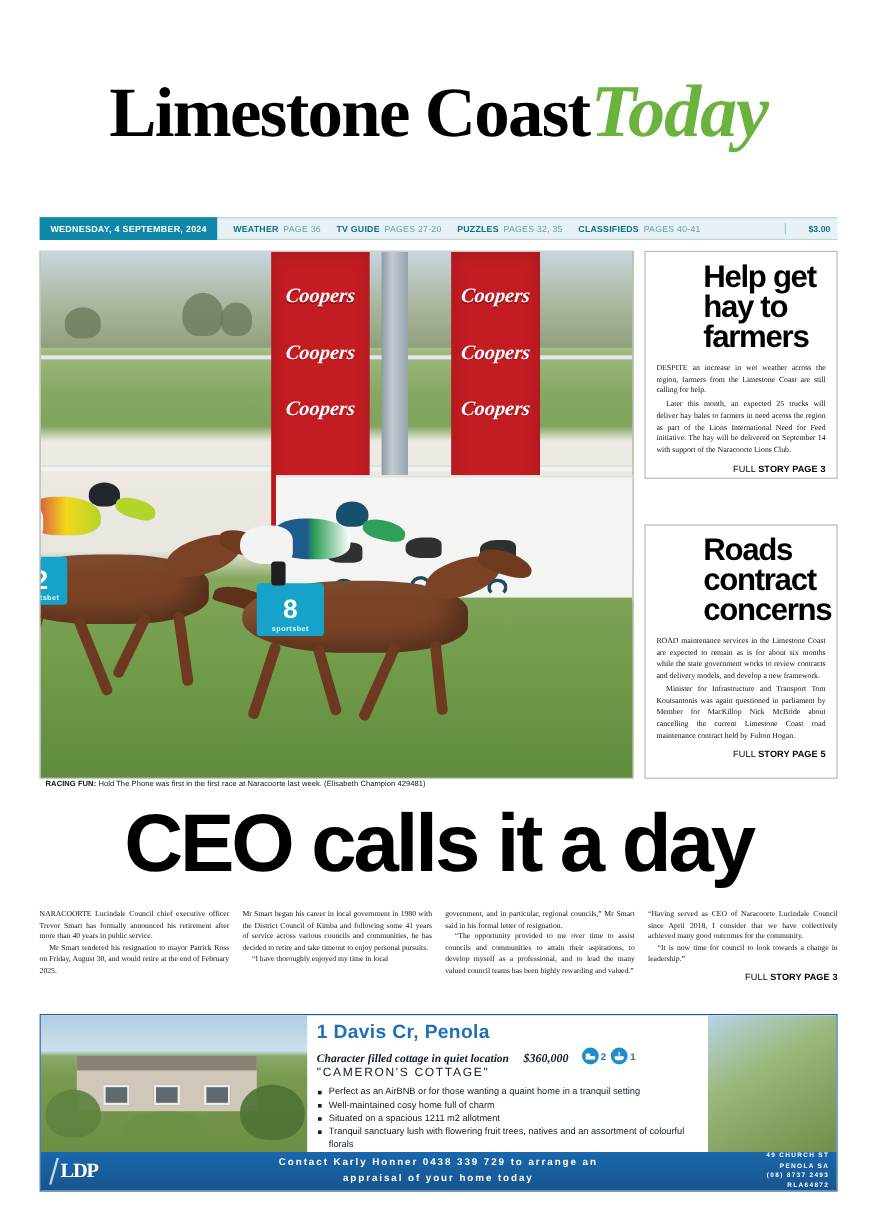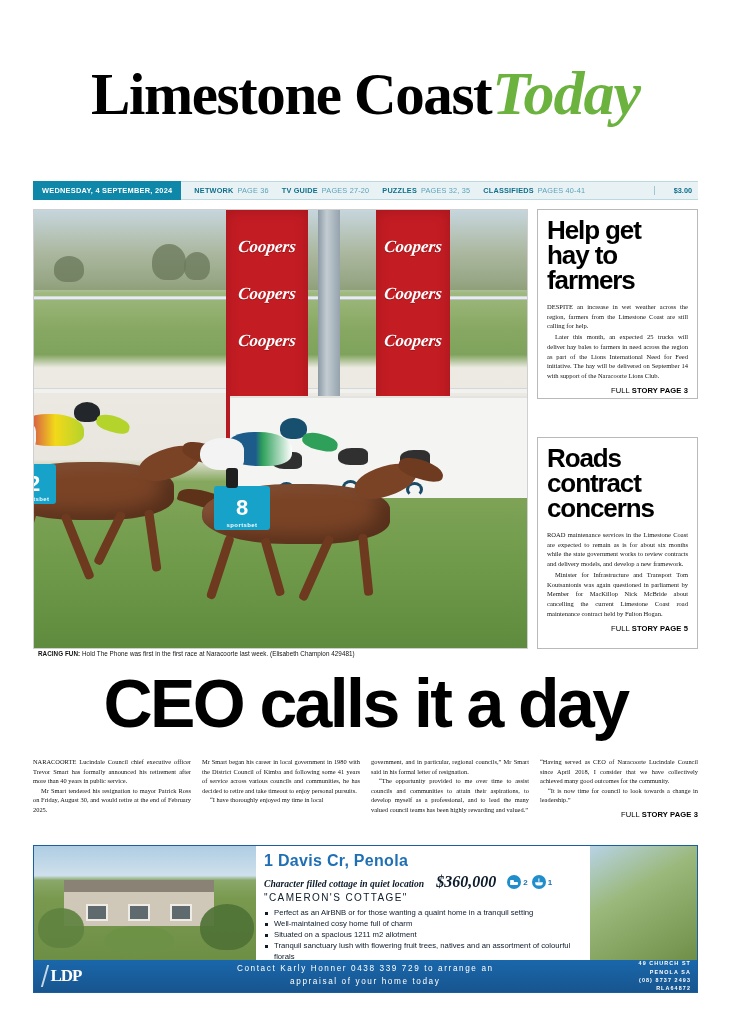--- a/index.html
+++ b/index.html
@@ -174,20 +174,21 @@
   .rail-item {
     position: absolute; left: 537px; width: 161px;
     border: 1px solid #b9b9b9; background: #fff; padding: 8px 9px 7px 9px;
   }
   .rail-1 { top: 209px; height: 190px; }
   .rail-2 { top: 437px; height: 212px; }
   .rail-item h3 {
     font-family:"Liberation Sans", sans-serif; font-weight: 700;
     font-size: 26px; line-height: .96; letter-spacing: -1.1px; color: #000;
     margin-bottom: 9px;
+    margin-left: 39px;
   }
   .rail-item p {
     font-family:"Liberation Serif", serif; font-size: 6.5px; line-height: 1.5;
     text-align: justify; color: #111;
   }
   .rail-item p + p { text-indent: 8px; margin-top: 1px; }
   .rail-item .refer {
     text-align: right; font-family:"Liberation Sans", sans-serif;
     font-size: 7.6px; font-weight: 700; margin-top: 5px; color: #000; letter-spacing:.1px;
   }
@@ -250,21 +251,21 @@
     font-family:"Liberation Sans", sans-serif; font-weight: 700; font-size: 16px;
     color: #1f6fb5; letter-spacing: .3px;
   }
   .ad-line2 { display: flex; align-items: baseline; margin-top: 3px; }
   .ad-sub {
     font-family:"Liberation Serif", serif; font-style: italic; font-weight: 700;
     font-size: 9.6px; color: #0d1b2a;
   }
   .ad-price {
     font-family:"Liberation Serif", serif; font-style: italic; font-weight: 700;
-    font-size: 16px; color: #0d1b2a; margin-left: 12px;
+    font-size: 10px; color: #0d1b2a; margin-left: 12px;
   }
   .ad-icons { display: flex; align-items: center; margin-left: 11px; gap: 4px; }
   .ad-ico { display: flex; align-items: center; gap: 2px; }
   .ico-circ {
     width: 14px; height: 14px; border-radius: 50%; background: #1f8ecb;
     display: flex; align-items: center; justify-content: center;
   }
   .ico-circ svg { display: block; }
   .ad-ico .cnt { font-size: 8px; color: #1f6fb5; font-weight: 700; }
   .ad-quote {
@@ -308,41 +309,41 @@
     margin-left: 6px; letter-spacing: .1px;
   }
   .brand-wrap { display:flex; flex-direction: column; }
   .brand-tags { display: flex; gap: 3px; margin-left: 6px; margin-top: 2px; }
   .brand-tags span {
     font-size: 4.4px; background: #d8232a; padding: 1.5px 4px; letter-spacing: .3px;
   }
   .brand-tags span.alt { background: #f0f0f0; color: #17558f; }
   .ad-footer .cta {
     flex: 1; text-align: center; font-family:"Liberation Sans", sans-serif;
-    font-size: 8.2px; letter-spacing: 1.6px; line-height: 1.55;
+    font-size: 8.2px; letter-spacing: 1.6px; line-height: 1.55; font-weight: bold;
   }
   .ad-footer .addr {
     text-align: right; margin-right: 8px; font-family:"Liberation Sans", sans-serif;
     font-size: 5.4px; font-weight: 700; letter-spacing: 1.1px; line-height: 1.55;
   }
 </style>
 </head>
 <body>
 
 <div class="page">
 
   <div class="masthead">
     <span class="mh-black">Limestone Coast</span><span class="mh-green">Today</span>
   </div>
 
   <div class="indexbar">
     <div class="datechip">WEDNESDAY, 4 SEPTEMBER, 2024</div>
 
     <div class="ix-group">
-      <span class="ix-k">NETWORK</span>
+      <span class="ix-k">WEATHER</span>
       <span class="ix-v">PAGE 36</span>
     </div>
     <div class="ix-group">
       <span class="ix-k">TV GUIDE</span>
       <span class="ix-v">PAGES 27-20</span>
     </div>
     <div class="ix-group">
       <span class="ix-k">PUZZLES</span>
       <span class="ix-v">PAGES 32, 35</span>
     </div>

